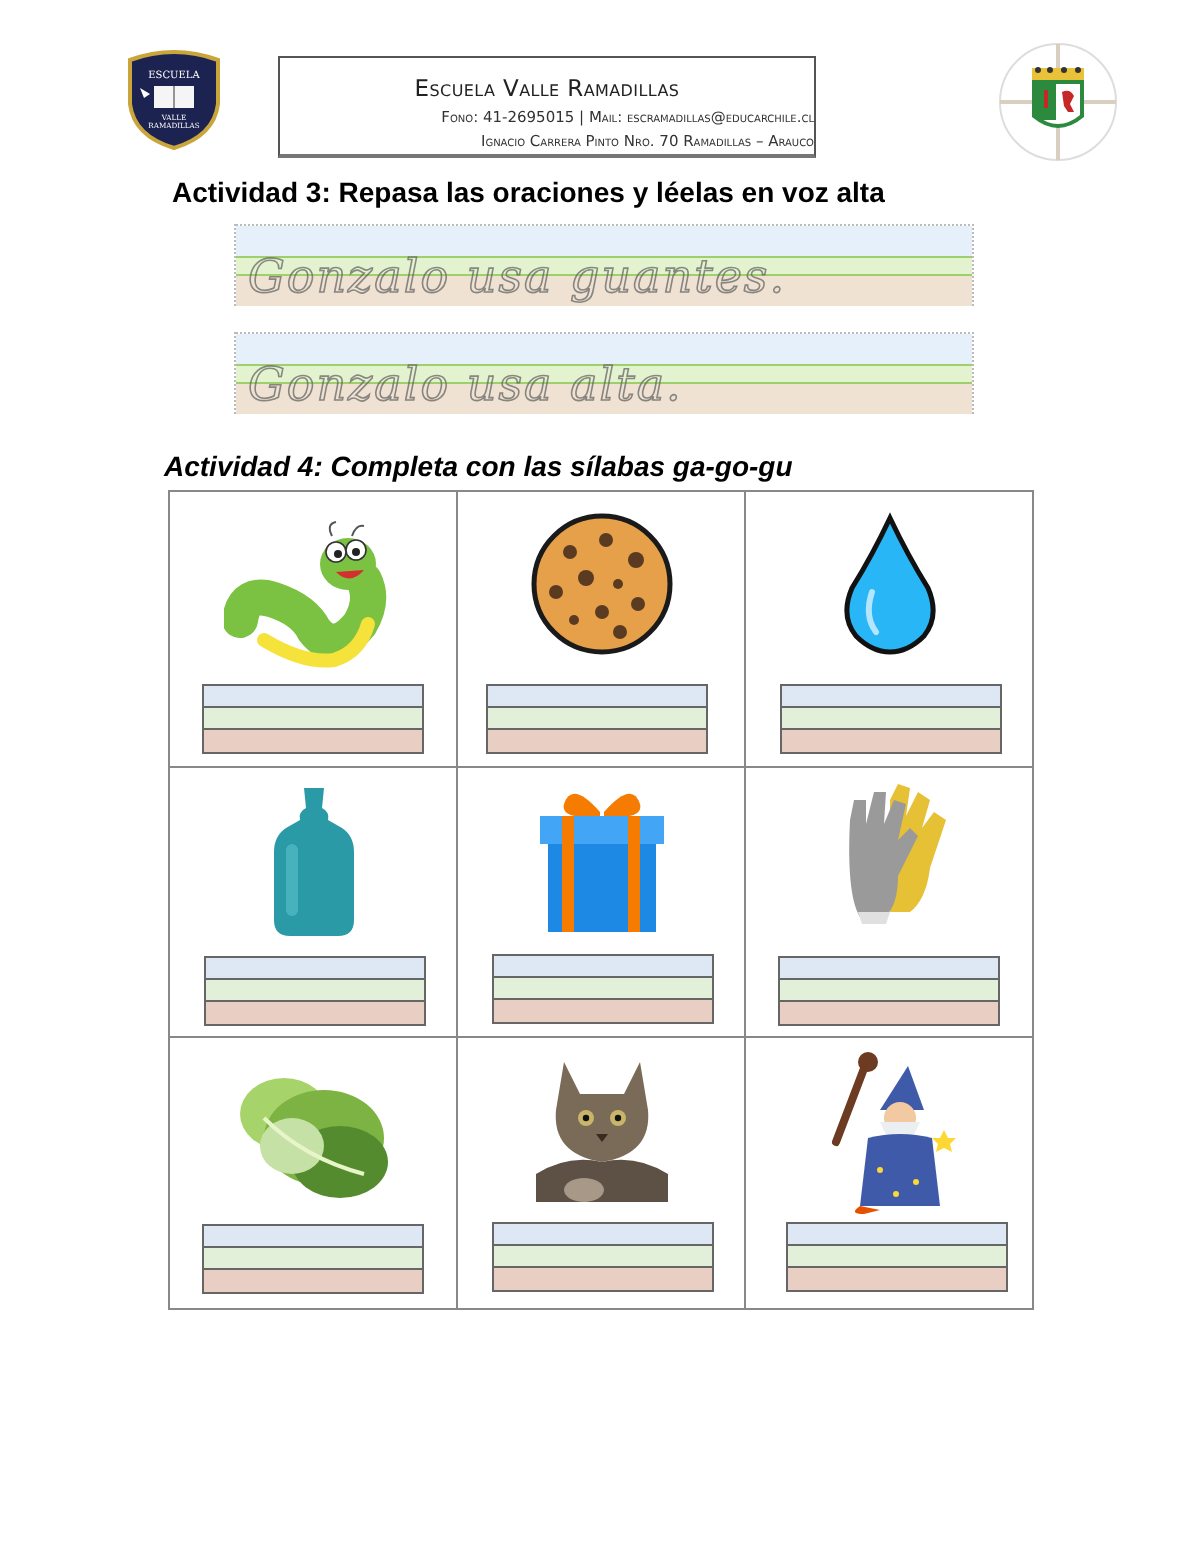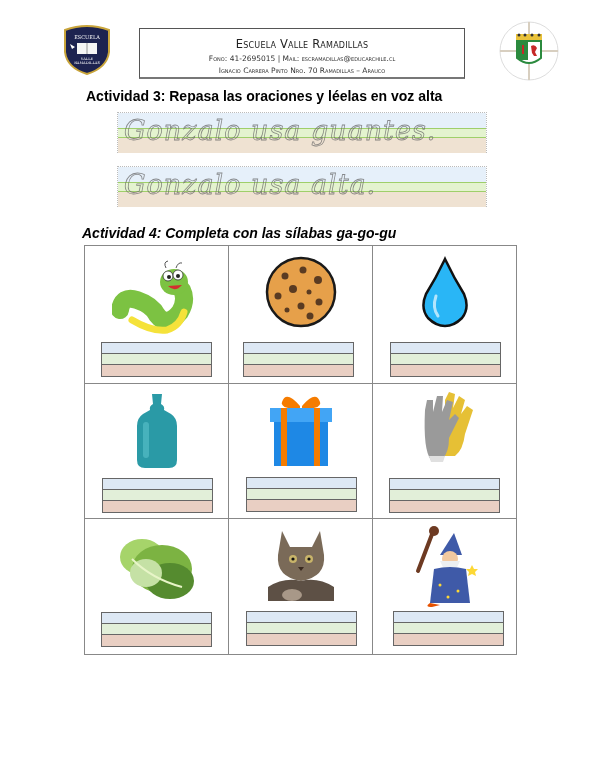--- a/index.html
+++ b/index.html
@@ -5,41 +5,41 @@
   * { box-sizing: border-box; margin: 0; padding: 0; }
   html, body { width: 600px; height: 777px; background: #ffffff; overflow: hidden; }
   body { position: relative; font-family: "Liberation Sans", sans-serif; color: #000; }
 
   .abs { position: absolute; }
 
   
   .logo-left { left: 61px; top: 24px; width: 52px; height: 52px; }
   .logo-right { left: 496px; top: 20px; width: 66px; height: 62px; }
   .header-box {
-    left: 139px; top: 28px; width: 326px; height: 51px;
+    left: 139px; top: 28px; width: 269px; height: 51px;
     border: 1px solid #555; border-bottom: 2px solid #777;
     text-align: center; font-family: "DejaVu Sans", sans-serif;
   }
   .header-title { margin-top: 8px; font-size: 11.5px; font-variant: small-caps; color: #222; letter-spacing: 0.2px; }
-  .header-line { font-size: 7.5px; font-variant: small-caps; color: #333; margin-top: 3px; }
+  .header-line { font-size: 7.5px; font-variant: small-caps; color: #333; margin-top: 3px; text-align: right; }
 
   
   .act-title { font-weight: bold; font-size: 14px; }
   .act3 { left: 86px; top: 88px; }
   .act4 { left: 82px; top: 225px; font-style: italic; }
 
   
   .hw-line { left: 117px; width: 370px; height: 41px; border: 1px dotted #bbb; }
   .hw-line .band-top { position: absolute; left: 0; top: 0; width: 100%; height: 15px; background: #e6f0fa; }
   .hw-line .band-mid { position: absolute; left: 0; top: 15px; width: 100%; height: 10px; background: #e4f3cf; border-top: 1px solid #9fcf6a; border-bottom: 1px solid #9fcf6a; }
   .hw-line .band-bot { position: absolute; left: 0; top: 25px; width: 100%; height: 15px; background: #efe2d2; }
   .hw-text {
-    position: absolute; left: 6px; top: 2px;
+    position: absolute; left: 6px; top: 13px;
     font-family: "DejaVu Serif", serif; font-style: italic;
-    font-size: 27px; letter-spacing: 1px; color: transparent;
+    font-size: 23px; letter-spacing: 1px; color: transparent;
     -webkit-text-stroke: 0.8px #666;
     text-stroke: 0.8px #666;
     white-space: nowrap;
     opacity: 0.75;
   }
   .hw1 { top: 112px; }
   .hw2 { top: 166px; }
 
   
   .grid {

